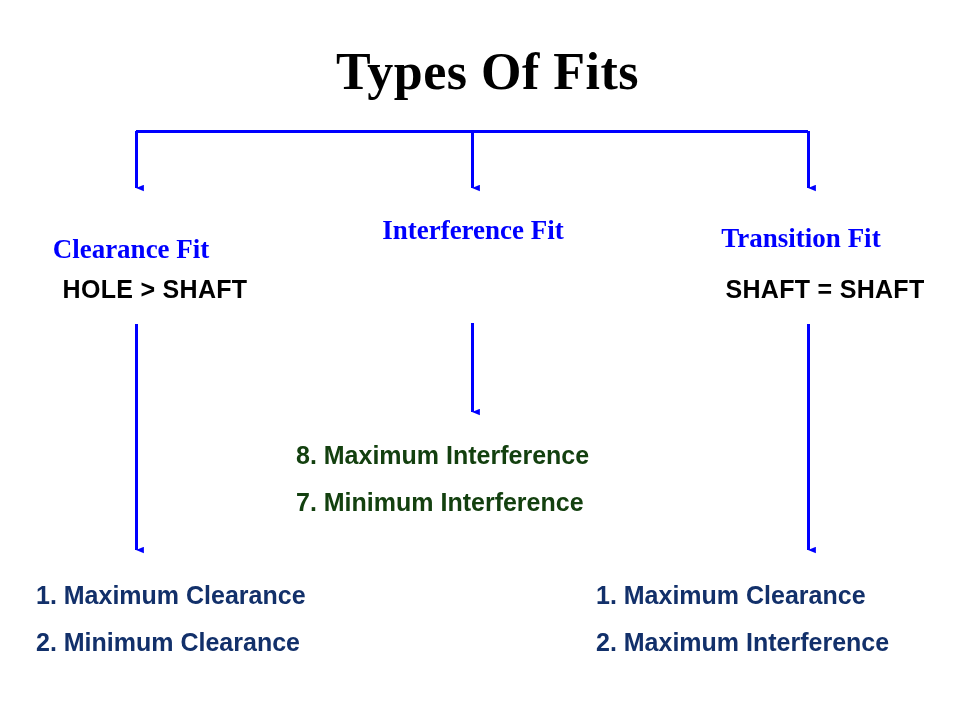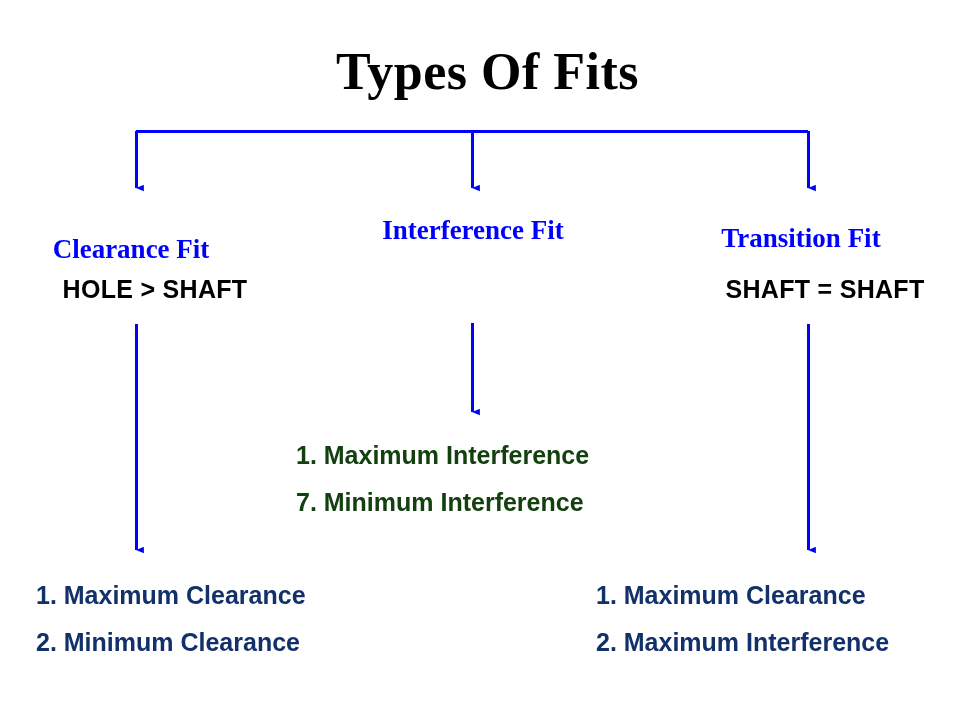--- a/index.html
+++ b/index.html
@@ -139,21 +139,21 @@
 
   <div class="branch-head head-clearance">Clearance Fit</div>
   <div class="branch-rel rel-clearance">HOLE &gt; SHAFT</div>
 
   <div class="branch-head head-interference">Interference Fit</div>
 
   <div class="branch-head head-transition">Transition Fit</div>
   <div class="branch-rel rel-transition">SHAFT = SHAFT</div>
 
   <div class="outcome-list list-interference">
-    <span class="outcome-item">1. Maximum Interference</span>
+    <span class="outcome-item">8. Maximum Interference</span>
     <span class="outcome-item">7. Minimum Interference</span>
   </div>
 
   <div class="outcome-list list-clearance-left">
     <span class="outcome-item">1. Maximum Clearance</span>
     <span class="outcome-item">2. Minimum Clearance</span>
   </div>
 
   <div class="outcome-list list-transition-right">
     <span class="outcome-item">1. Maximum Clearance</span>

